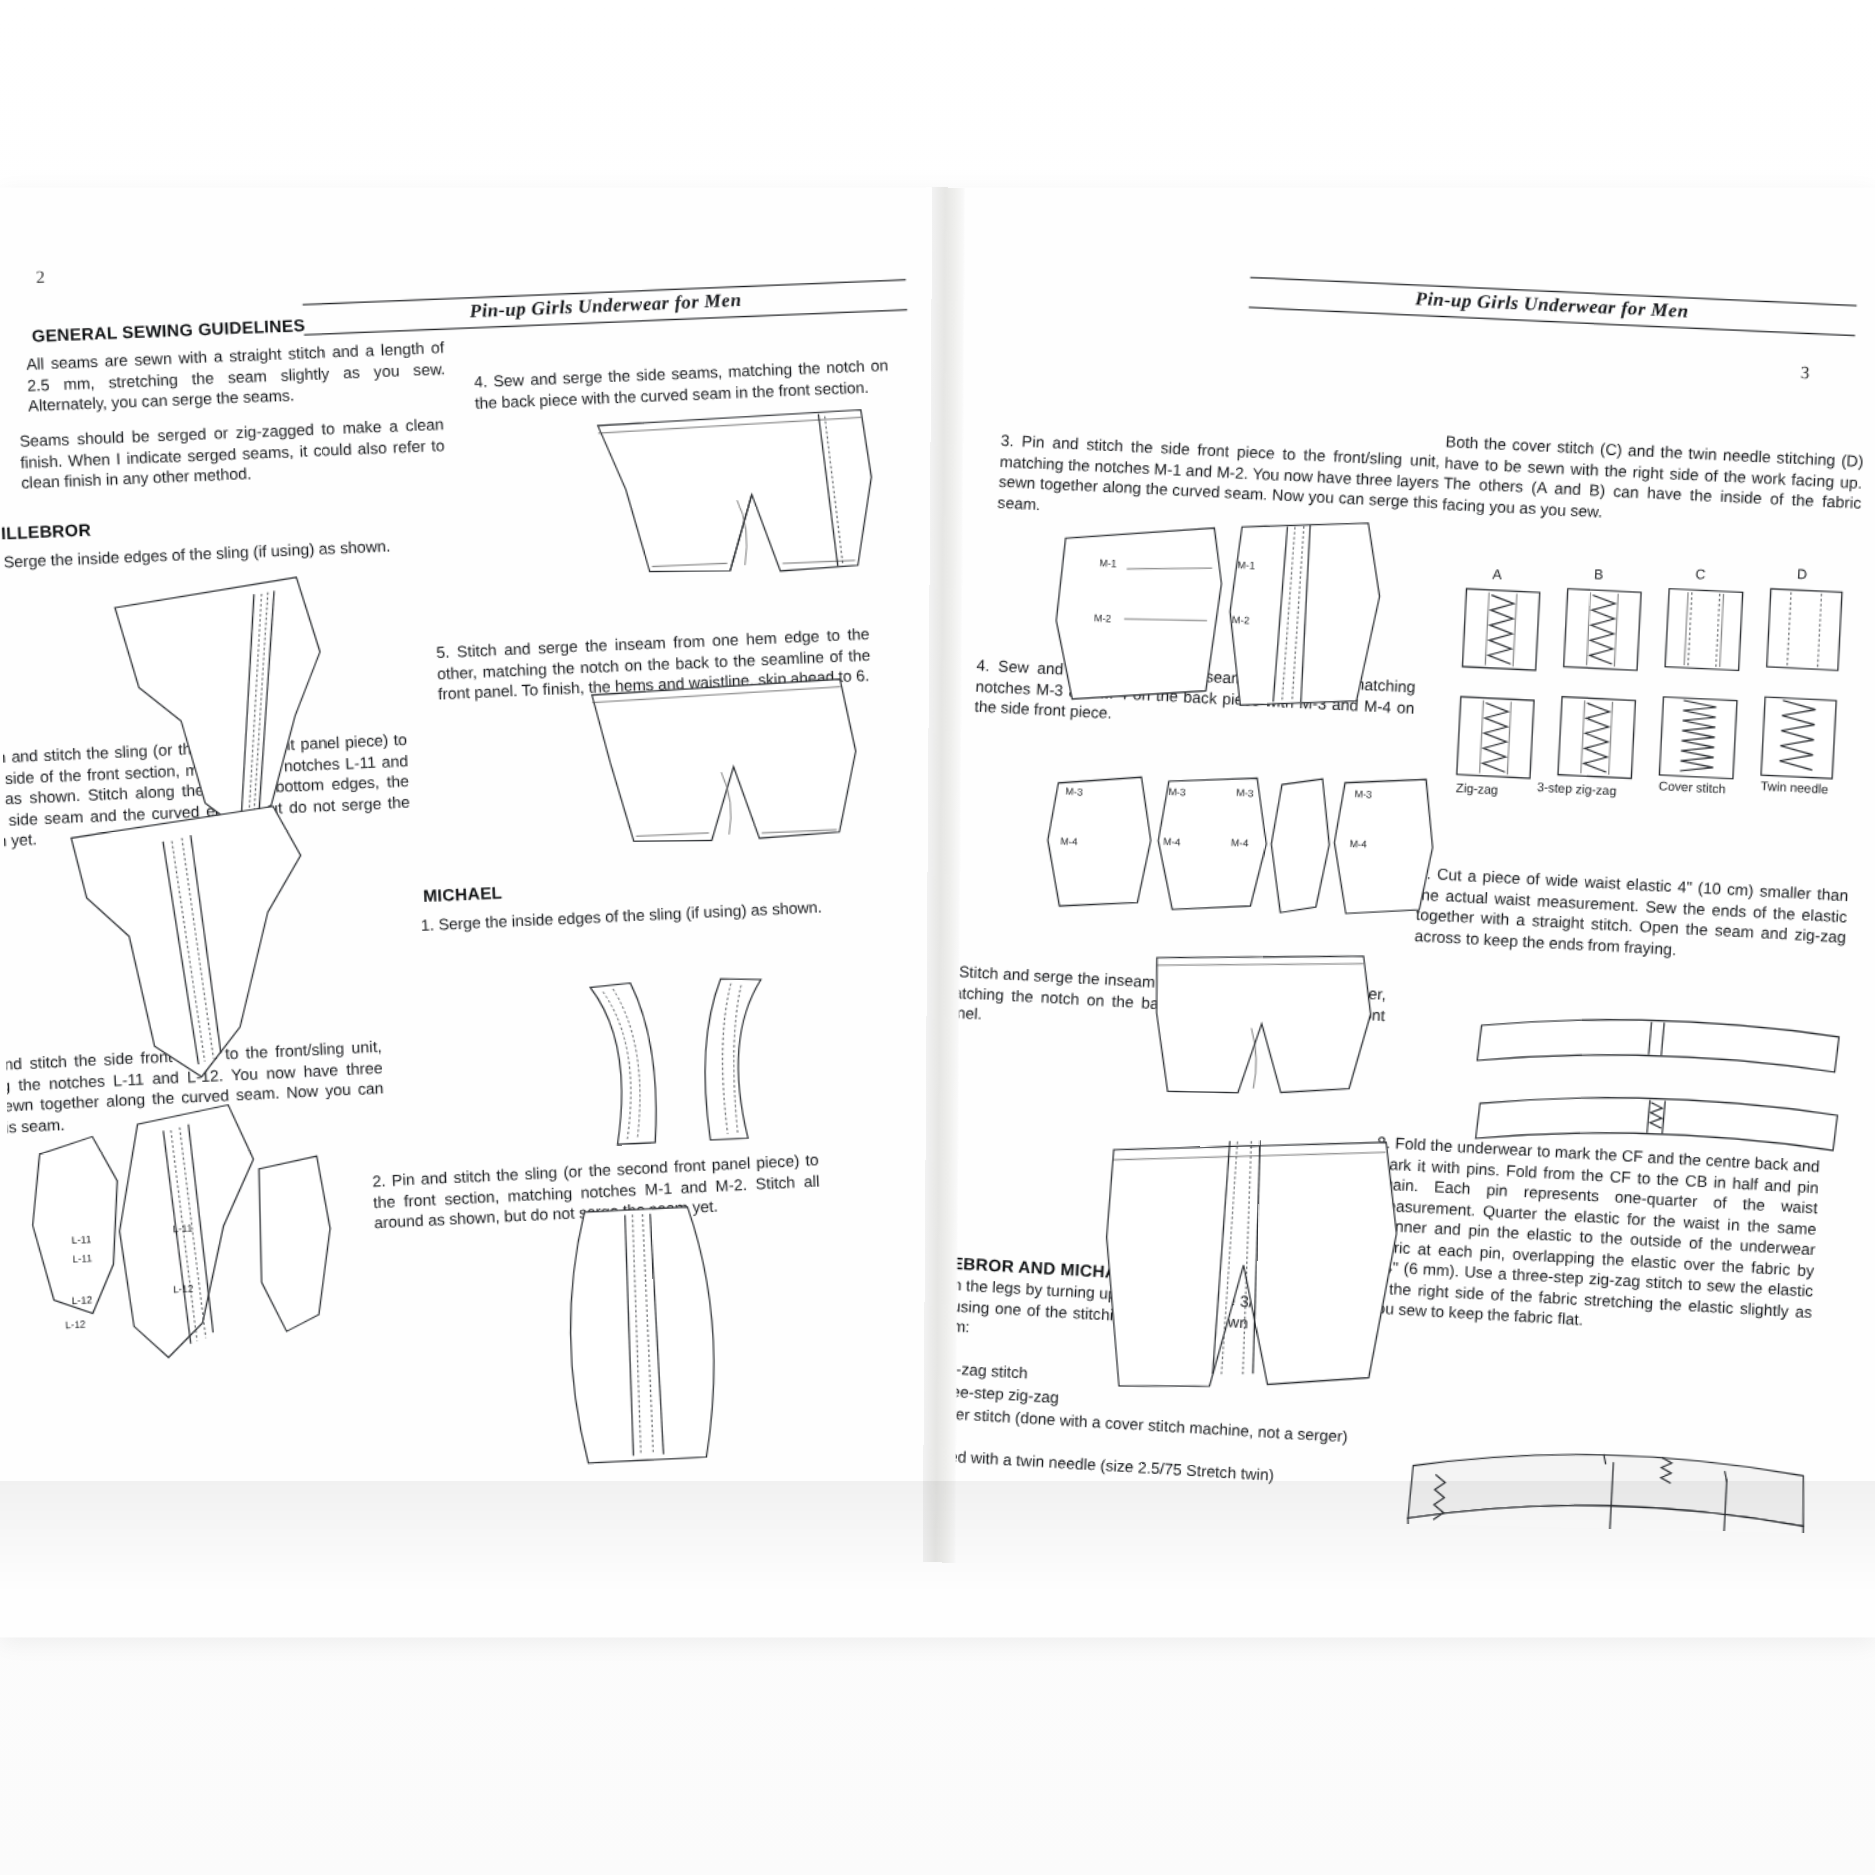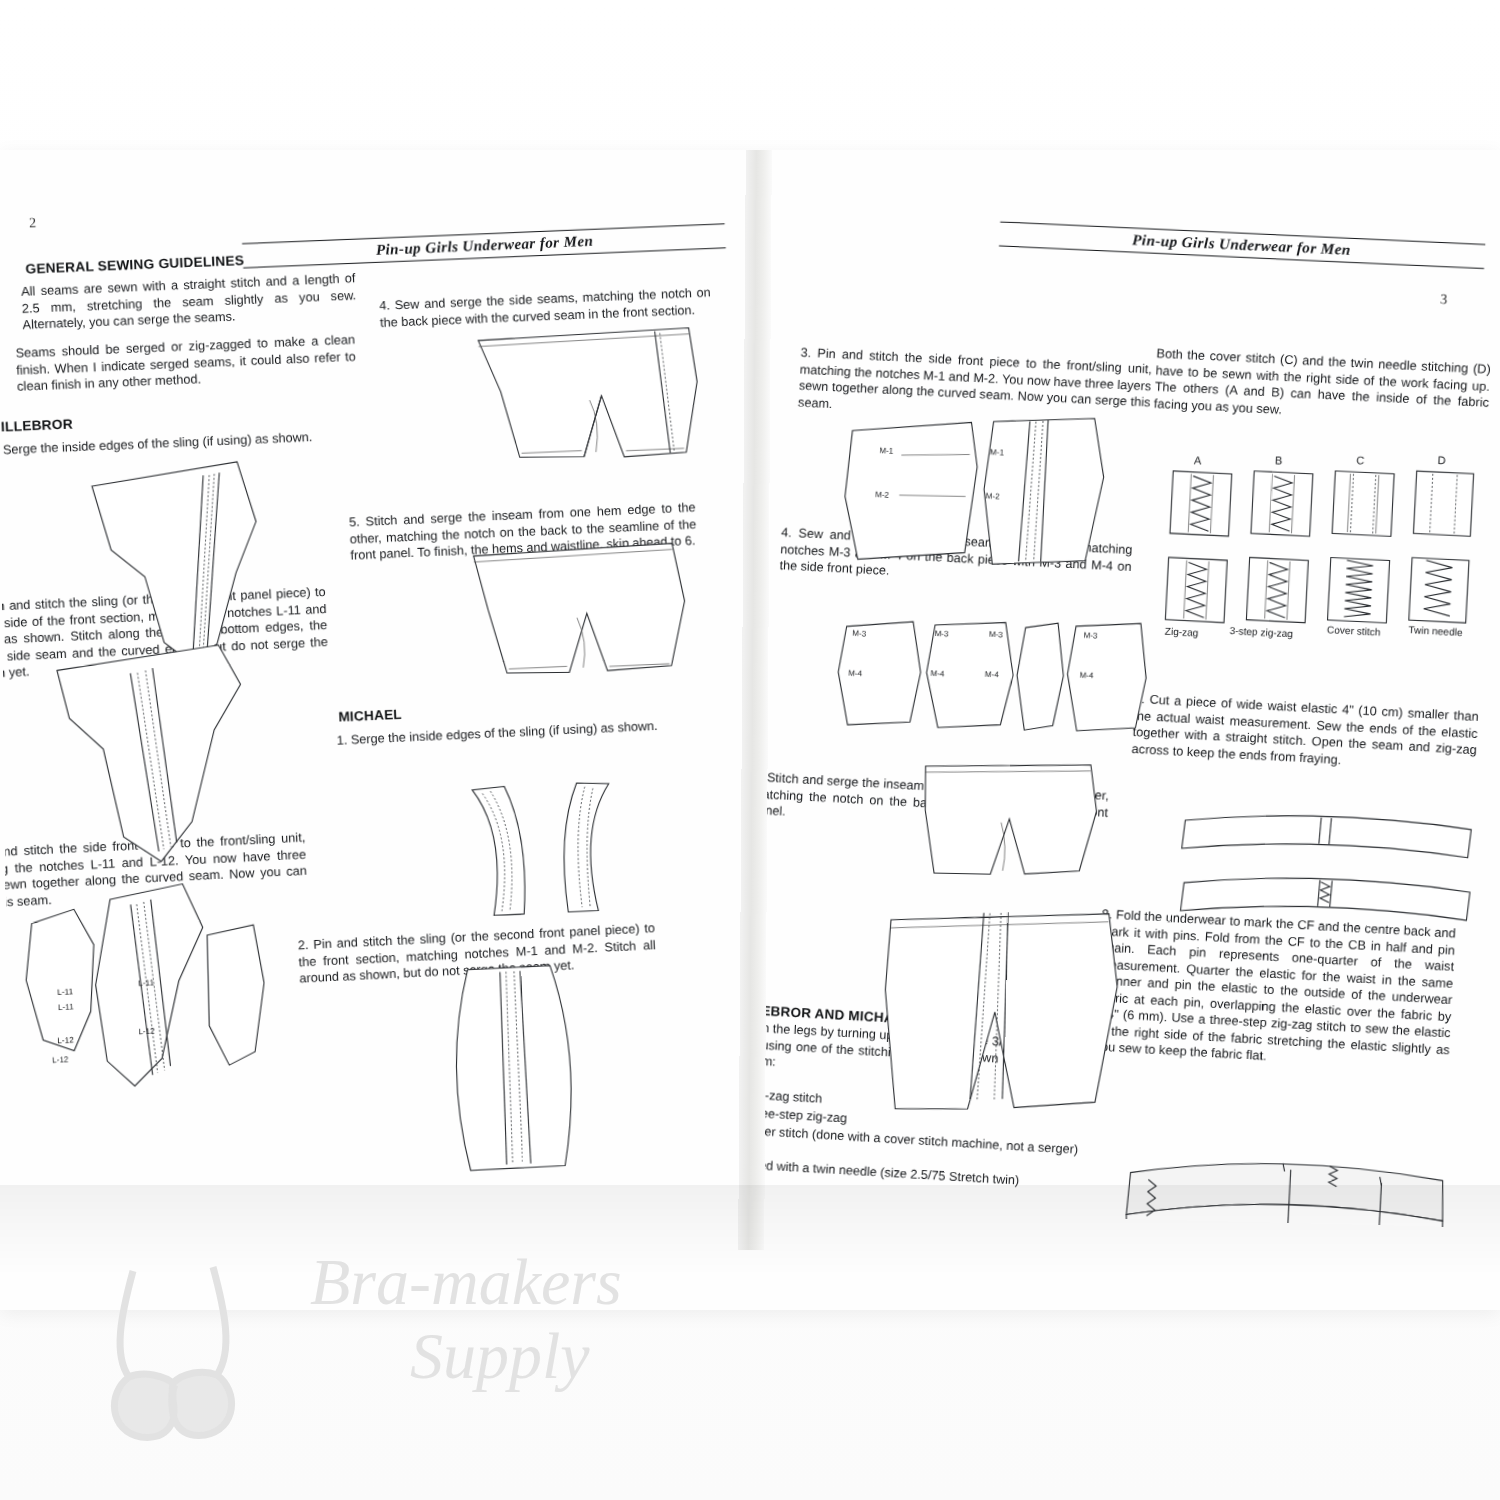--- a/index.html
+++ b/index.html
@@ -353,28 +353,13 @@
         </div>
 
       </div>
     </div>
 
   </div>
 
   <div class="gutter"></div>
   <div class="page-shadow-bottom"></div>
 
-  <div class="wm">
-    <svg width="230" height="230" viewBox="0 0 230 230" style="position:absolute;left:0;top:30px;">
-      <g fill="none" stroke="#e2e2e2" stroke-width="7">
-        <path d="M38,26 C26,70 18,110 34,132"></path>
-        <path d="M118,22 C130,66 138,106 122,130"></path>
-        <path d="M34,132 C12,148 14,186 46,192 C78,196 84,170 80,140 C70,130 48,126 34,132 Z" fill="#e8e8e8"></path>
-        <path d="M122,130 C144,146 142,184 110,190 C78,194 74,168 78,138 C88,128 108,124 122,130 Z" fill="#e8e8e8"></path>
-        <path d="M80,140 C74,152 82,162 78,172"></path>
-      </g>
-    </svg>
-    <div class="wm-text">
-      <span>Bra-makers</span>
-      <span class="l2">Supply</span>
-    </div>
-  </div>
 </div>
 
 </body></html>

